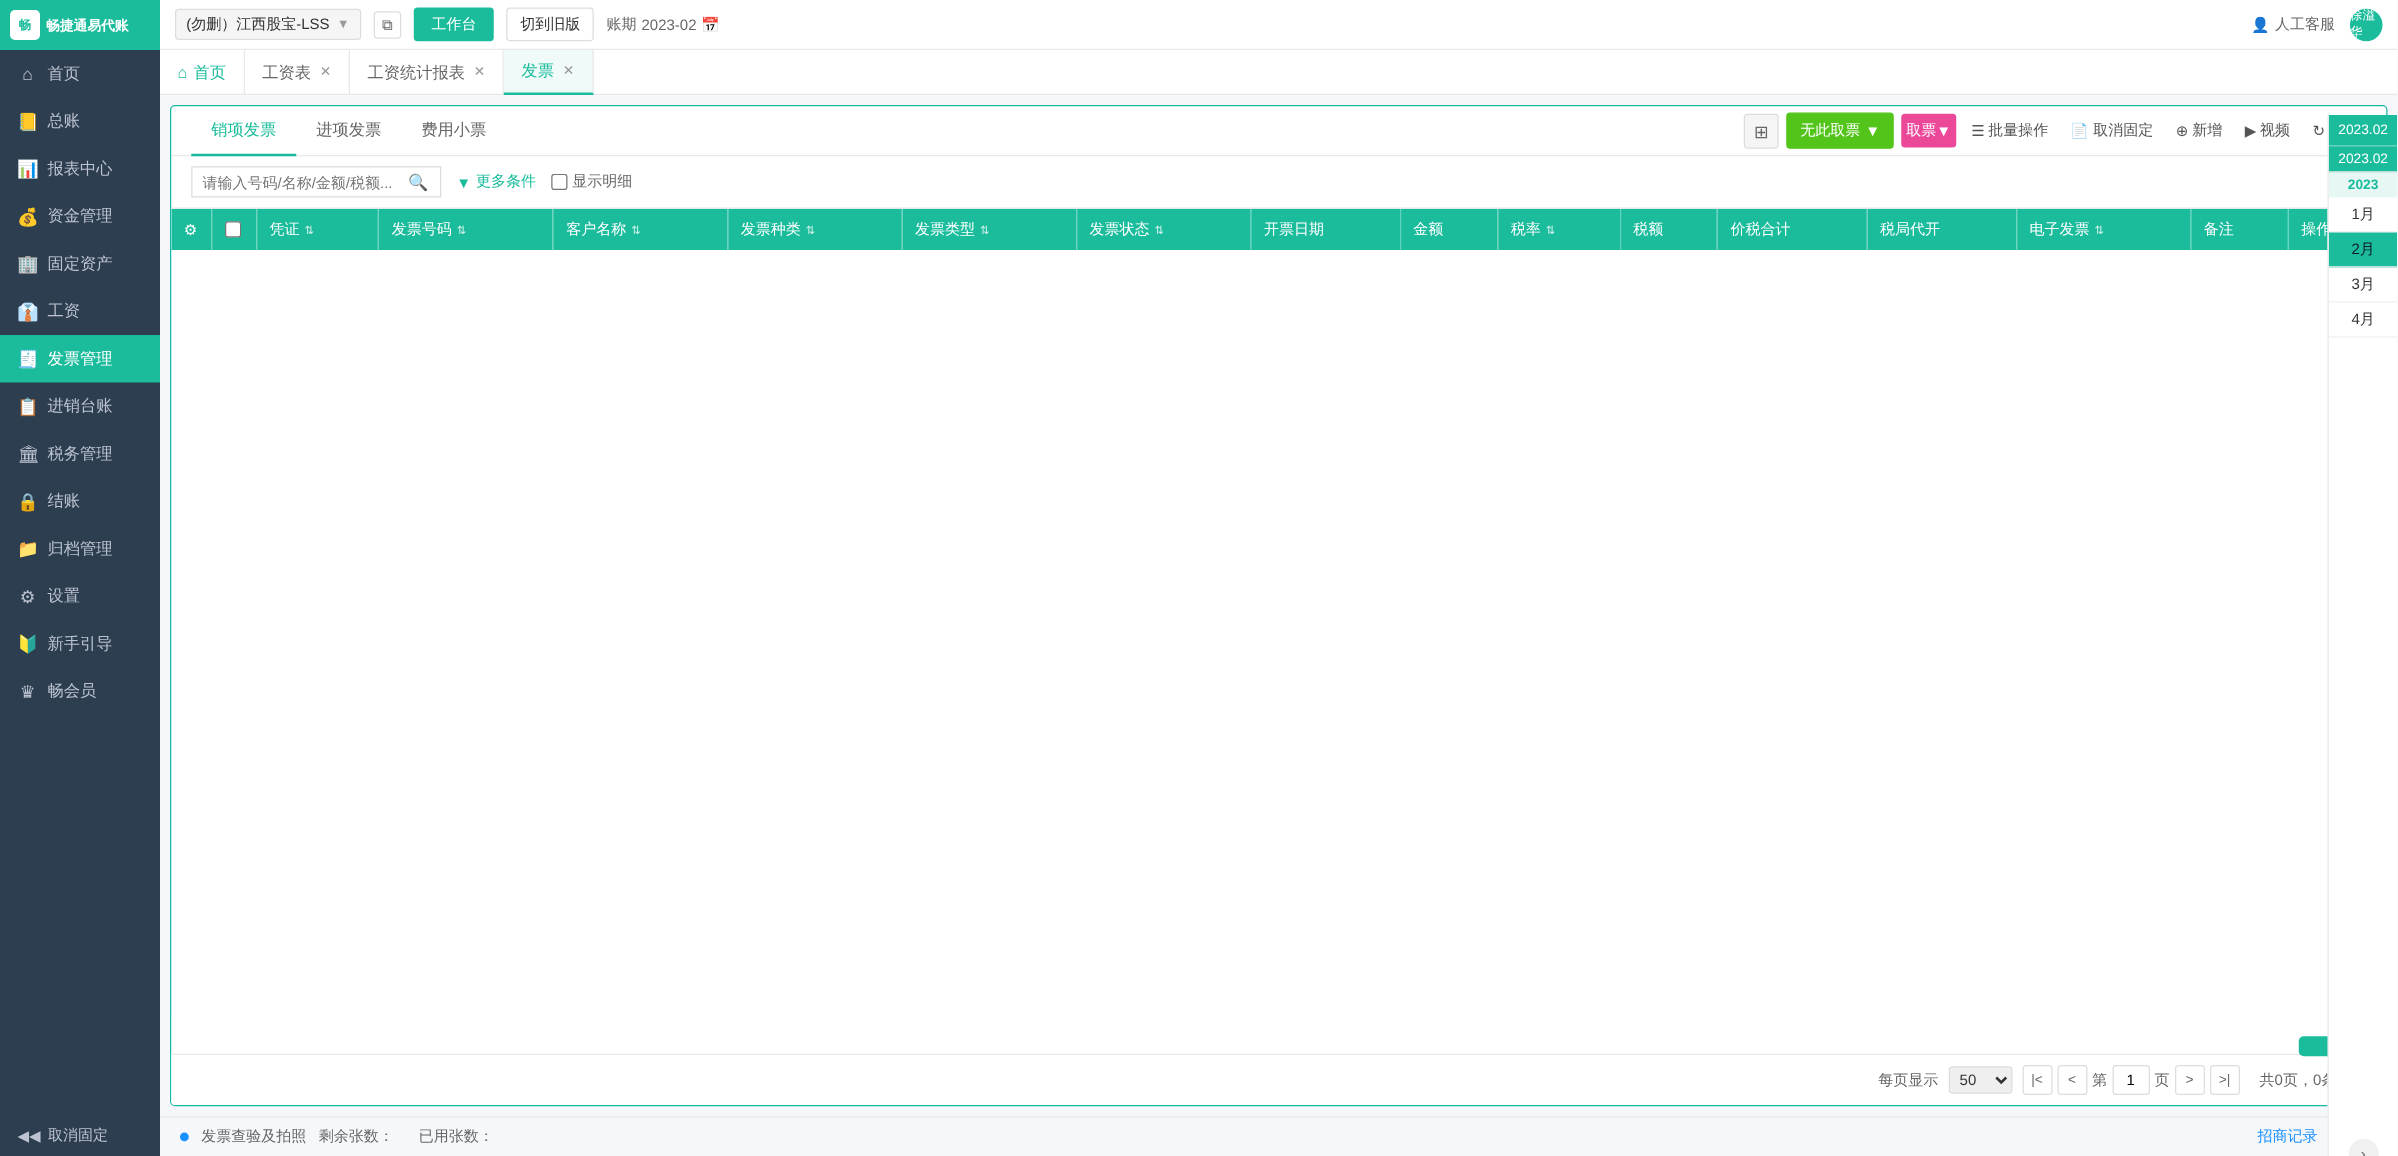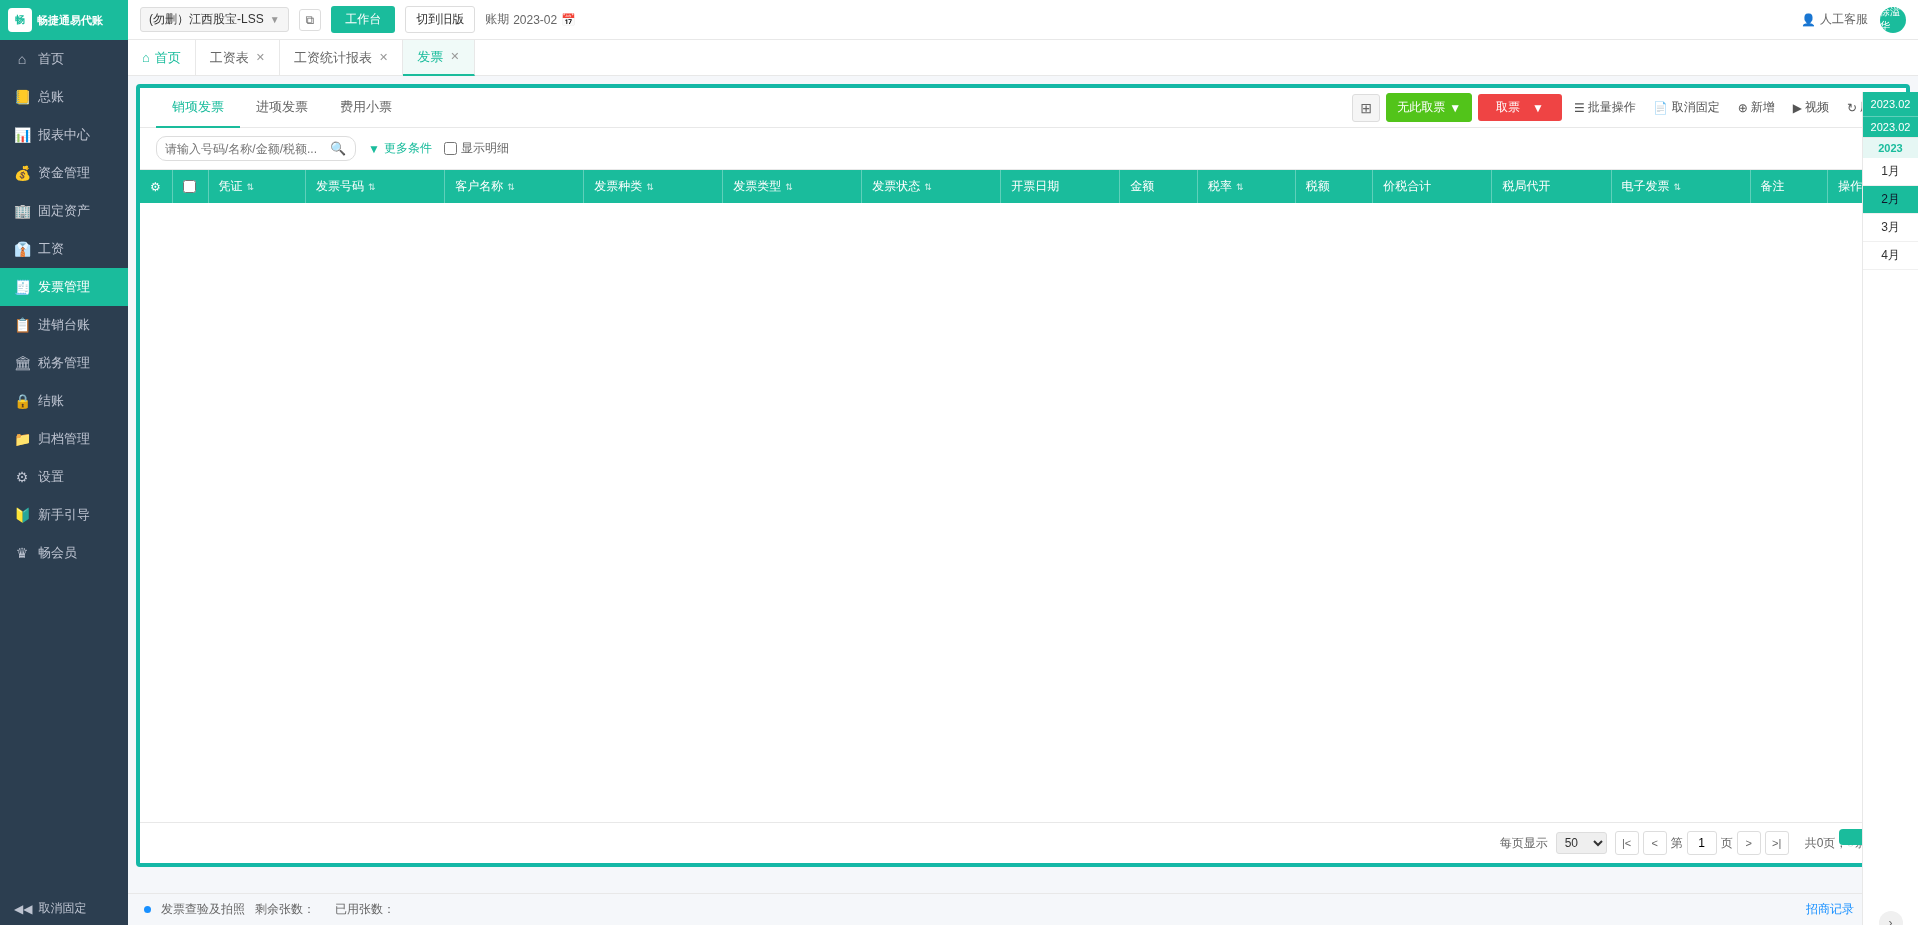--- a/index.html
+++ b/index.html
@@ -200,21 +200,21 @@
 
     
     .page-content {
       flex: 1;
       background: white;
       margin: 8px;
       border-radius: 4px;
       display: flex;
       flex-direction: column;
       overflow: hidden;
-      border: 4px solid #14b8a6;
+      border: 1px solid #14b8a6;
     }
 
     
     .sub-tabs {
       display: flex;
       align-items: center;
       padding: 0 16px;
       border-bottom: 1px solid #e8e8e8;
       height: 40px;
       flex-shrink: 0;
@@ -230,21 +230,21 @@
       color: #666;
       border-bottom: 2px solid transparent;
     }
     .sub-tab.active {
       color: #1abc9c;
       border-bottom: 2px solid #1abc9c;
     }
     .search-input {
       display: flex;
       border: 1px solid #ddd;
-      border-radius: 10px;
+      border-radius: 0;
       padding: 4px 8px;
       gap: 5px;
       width: 200px;
     }
     .search-input input {
       border: none;
       outline: none;
       font-size: 12px;
       width: 160px;
       color: #999;
@@ -272,30 +272,30 @@
       border: 1px solid #1abc9c;
       border-radius: 3px;
       padding: 5px 10px;
       cursor: pointer;
       font-size: 12px;
       display: flex;
       align-items: center;
       gap: 4px;
     }
     .btn-green {
-      background: #ef4444;
+      background: #ec4899;
       color: white;
       border: none;
       border-radius: 3px;
-      padding: 5px 18px;
-      cursor: pointer;
-      font-size: 12px;
-      display: flex;
-      align-items: center;
-      gap: 12px;
+      padding: 5px 4px;
+      cursor: pointer;
+      font-size: 12px;
+      display: flex;
+      align-items: center;
+      gap: 0;
     }
 
     
     .table-container {
       flex: 1;
       overflow: auto;
     }
     .data-table {
       width: 100%;
       border-collapse: collapse;
@@ -396,21 +396,20 @@
       background: #f5f7fa;
       border-top: 1px solid #e8e8e8;
       padding: 4px 16px;
       display: flex;
       align-items: center;
       gap: 10px;
       font-size: 12px;
       color: #666;
       height: 32px;
       flex-shrink: 0;
-      margin-top: 18px;
     }
     .status-bar .status-links {
       margin-left: auto;
       display: flex;
       gap: 12px;
     }
     .status-link { color: #1890ff; cursor: pointer; }
     .dot-blue {
       width: 7px;
       height: 7px;

